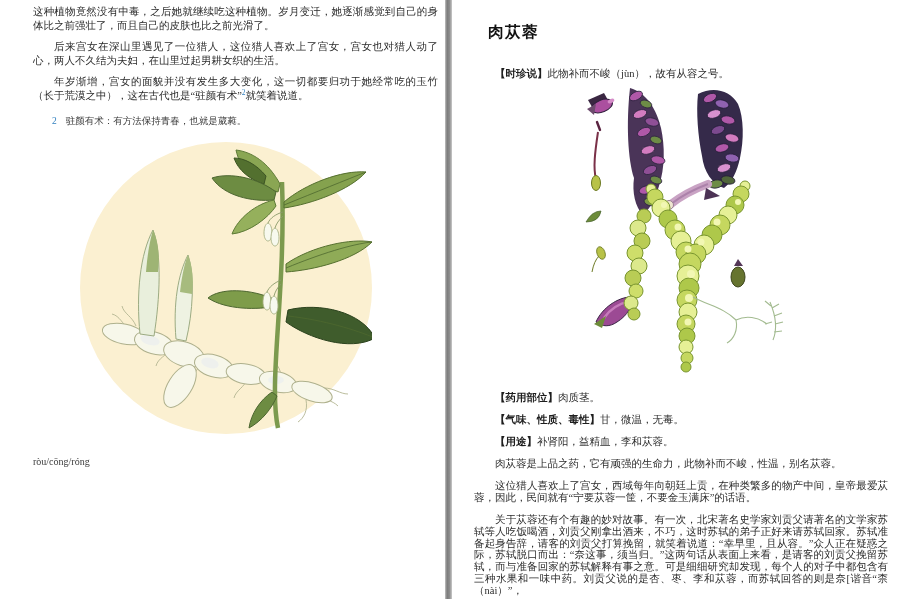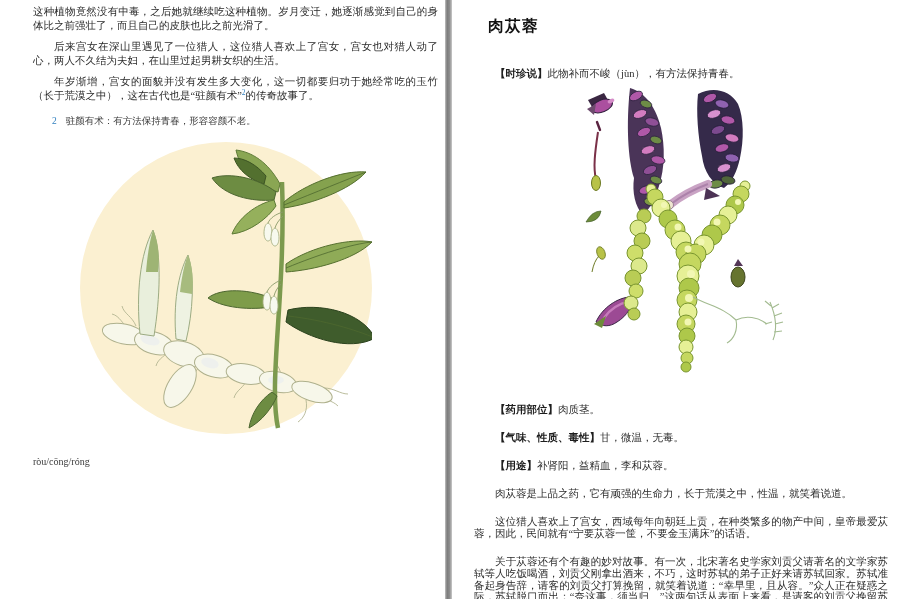--- a/index.html
+++ b/index.html
@@ -17,43 +17,43 @@
   .lp-text p{margin:0 0 7px 0;}
   .indent{text-indent:2em;}
   sup.fn-ref{font-size:7.5px;line-height:0;color:#2f7fbe;}
   .footnote{margin-top:11px !important;font-size:9.5px;color:#3a3a3a;padding-left:19px;}
   .fn-num{color:#2f7fbe;margin-right:9px;}
   .circle-illo{position:absolute;left:80px;top:142px;width:292px;height:292px;}
   .pinyin{position:absolute;left:33px;top:456px;font-size:10px;color:#3b3b3b;
           font-family:"Liberation Serif","DejaVu Serif",serif;}
 
   
-  .rp-title{position:absolute;left:36px;top:16px;font-size:15.5px;font-weight:bold;
+  .rp-title{position:absolute;left:36px;top:22px;font-size:15.5px;font-weight:bold;
             letter-spacing:1.5px;color:#111;}
   .rp-shizhen{position:absolute;left:22px;top:56px;width:414px;font-size:10.5px;
               line-height:13px;text-indent:2em;}
   .rp-illo{position:absolute;left:86px;top:84px;width:352px;height:302px;}
   .rp-body{position:absolute;left:22px;top:388px;width:414px;font-size:10.5px;
            line-height:12px;text-align:justify;}
-  .rp-body p{margin:16px 0 10px 0;text-indent:2em;}
+  .rp-body p{margin:4px 0 10px 0;text-indent:2em;}
   .rp-body p.story{line-height:11.8px;margin-bottom:0;}
   .sect-label{font-weight:bold;color:#1e1e1e;}
 </style>
 </head>
 <body>
 
 <div id="stage">
 
   <div class="page page-left">
 
     <div class="lp-text">
       <p>这种植物竟然没有中毒，之后她就继续吃这种植物。岁月变迁，她逐渐感觉到自己的身体比之前强壮了，而且自己的皮肤也比之前光滑了。</p>
       <p class="indent">后来宫女在深山里遇见了一位猎人，这位猎人喜欢上了宫女，宫女也对猎人动了心，两人不久结为夫妇，在山里过起男耕女织的生活。</p>
-      <p class="indent"><span>年岁渐增，宫女的面貌并没有发生多大变化，这一切都要归功于她经常吃的玉竹（长于荒漠之中），这在古代也是“驻颜有术”</span><sup class="fn-ref">2</sup><span>的传奇故事了。</span></p>
-      <p class="footnote"><span class="fn-num">2</span><span>驻颜有术：有方法保持青春，形容容颜不老。</span></p>
+      <p class="indent"><span>年岁渐增，宫女的面貌并没有发生多大变化，这一切都要归功于她经常吃的玉竹（长于荒漠之中），这在古代也是“驻颜有术”</span><sup class="fn-ref">2</sup><span>就笑着说道。</span></p>
+      <p class="footnote"><span class="fn-num">2</span><span>驻颜有术：有方法保持青春，也就是葳蕤。</span></p>
     </div>
 
     <svg class="circle-illo" viewBox="0 0 292 292">
       <circle cx="146" cy="146" r="146" fill="#fbf0d1"></circle>
 
       <g stroke="#b3b592" stroke-width="0.9" fill="none">
         <path d="M50,188 c-8,-6 -10,-14 -18,-16 M56,184 c-4,-10 -12,-12 -14,-20 M92,206 c-6,8 -14,10 -16,18
                  M120,220 c-2,10 -10,14 -10,22 M168,236 c-4,10 -12,12 -14,20 M236,252 c8,6 16,6 22,12
                  M244,246 c10,0 16,6 24,6 M226,258 c2,10 -2,18 -8,22 M206,246 c-6,-10 -4,-18 -10,-24"></path>
       </g>
@@ -112,21 +112,21 @@
 
     <div class="pinyin">ròu/cōng/róng</div>
   </div>
 
   <div class="spine"></div>
 
   <div class="page page-right">
 
     <div class="rp-title">肉苁蓉</div>
 
-    <p class="rp-shizhen"><span class="sect-label">【时珍说】</span><span>此物补而不峻（jùn），有方法保持青春。</span></p>
+    <p class="rp-shizhen"><span class="sect-label">【时珍说】</span><span>此物补而不峻（jùn），故有从容之号。</span></p>
 
     <svg class="rp-illo" viewBox="0 0 352 302">
 
       <g>
         <path d="M50,16 l16,-7 l5,9 l-17,5 z" fill="#3a2742"></path>
         <ellipse cx="64" cy="22" rx="11" ry="6" transform="rotate(-22 64 22)" fill="#ab4f9f" stroke="#30203d" stroke-width="1"></ellipse>
         <path d="M49,25 l9,-5 l-2,11 z" fill="#6d4b6e"></path>
         <ellipse cx="73" cy="17" rx="3.5" ry="2" transform="rotate(-25 73 17)" fill="#d58cc8"></ellipse>
       </g>
 
@@ -251,19 +251,19 @@
         <path d="M198,236 C200,246 196,255 189,259"></path>
         <path d="M232,218 C237,230 240,244 235,256"></path>
         <path d="M234,224 l7,-4 M236,232 l8,-3 M237,240 l8,-2 M236,248 l8,-1 M233,222 l-6,-5 M234,238 l-7,2"></path>
       </g>
     </svg>
 
     <div class="rp-body">
       <p><span class="sect-label">【药用部位】</span><span>肉质茎。</span></p>
       <p><span class="sect-label">【气味、性质、毒性】</span><span>甘，微温，无毒。</span></p>
       <p><span class="sect-label">【用途】</span><span>补肾阳，益精血，李和苁蓉。</span></p>
-      <p>肉苁蓉是上品之药，它有顽强的生命力，长于荒漠之中，性温，就笑着说道。</p>
+      <p>肉苁蓉是上品之药，它有顽强的生命力，此物补而不峻，性温，别名苁蓉。</p>
       <p>这位猎人喜欢上了宫女，西域每年向朝廷上贡，在种类繁多的物产中间，皇帝最爱苁蓉，因此，民间就有“宁要苁蓉一筐，不要金玉满床”的话语。</p>
       <p class="story">关于苁蓉还有个有趣的妙对故事。有一次，北宋著名史学家刘贡父请著名的文学家苏轼等人吃饭喝酒，刘贡父刚拿出酒来，不巧，这时苏轼的弟子正好来请苏轼回家。苏轼准备起身告辞，请客的刘贡父打算挽留，就笑着说道：“幸早里，且从容。”众人正在疑惑之际，苏轼脱口而出：“奈这事，须当归。”这两句话从表面上来看，是请客的刘贡父挽留苏轼，而与准备回家的苏轼解释有事之意。可是细细研究却发现，每个人的对子中都包含有三种水果和一味中药。刘贡父说的是杏、枣、李和苁蓉，而苏轼回答的则是奈[谐音“柰（nài）”，</p>
     </div>
   </div>
 
 </div>
 
 </body></html>

